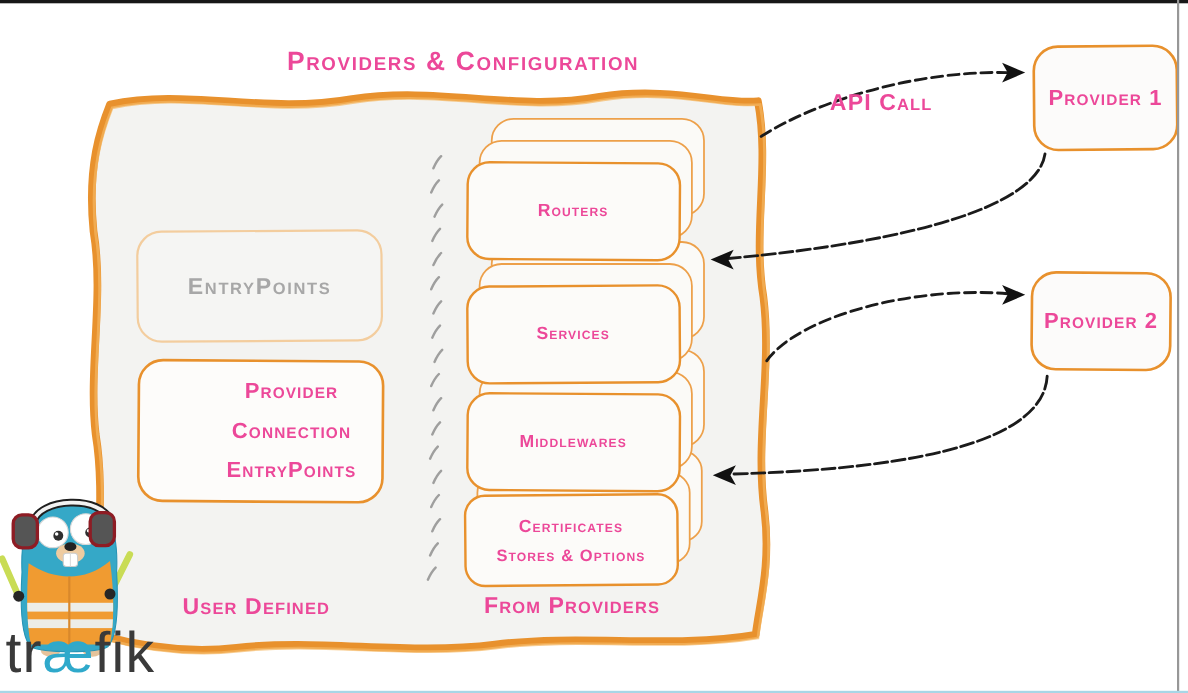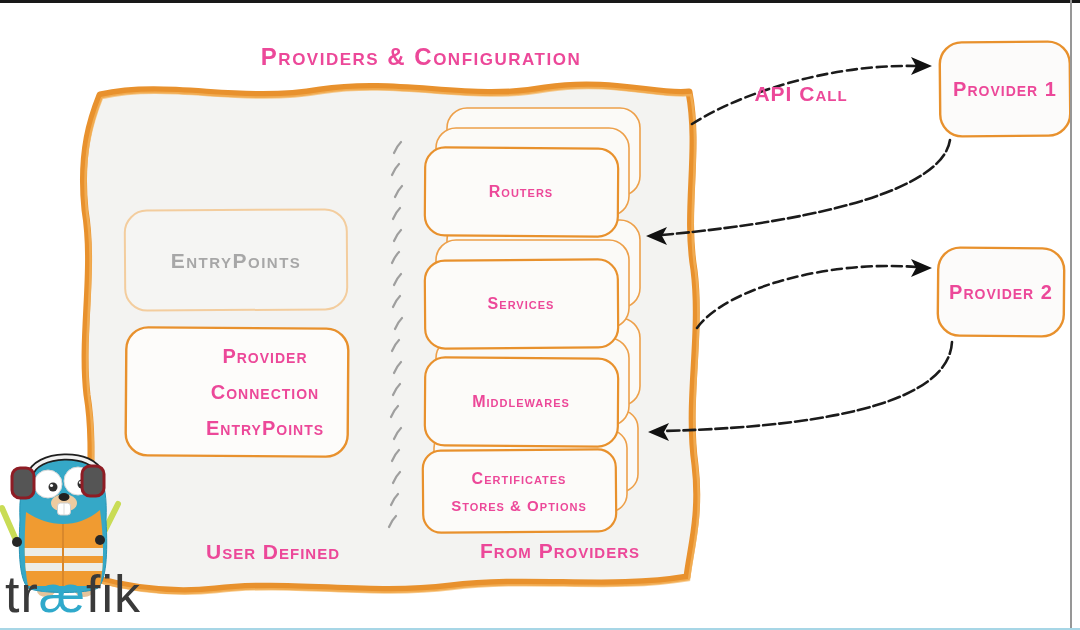--- a/index.html
+++ b/index.html
@@ -25,21 +25,21 @@
     letter-spacing:1px;
     color:#ec4899;
     white-space:nowrap;
     line-height:1.1;
   }
   .lbl.title{font-size:24px;letter-spacing:1.5px;}
   .lbl.stack{font-size:16px;text-align:center;}
   .lbl.sub{font-size:15px;text-align:center;}
   .lbl.ghost{color:#a7a7a7;font-size:21px;letter-spacing:1.5px;}
   .lbl.multiline{text-align:center;font-size:20px;line-height:36px;margin-left:28px;}
-  .lbl.section{font-size:21px;margin-left:40px;}
+  .lbl.section{font-size:21px;}
   .lbl.provider{font-size:20px;}
   .lbl.apicall{font-size:21px;}
 
   .wordmark{
     position:absolute;
     left:5px;top:568px;
     font-size:52px;
     font-weight:500;
     letter-spacing:1px;
     color:#3a3a3a;

